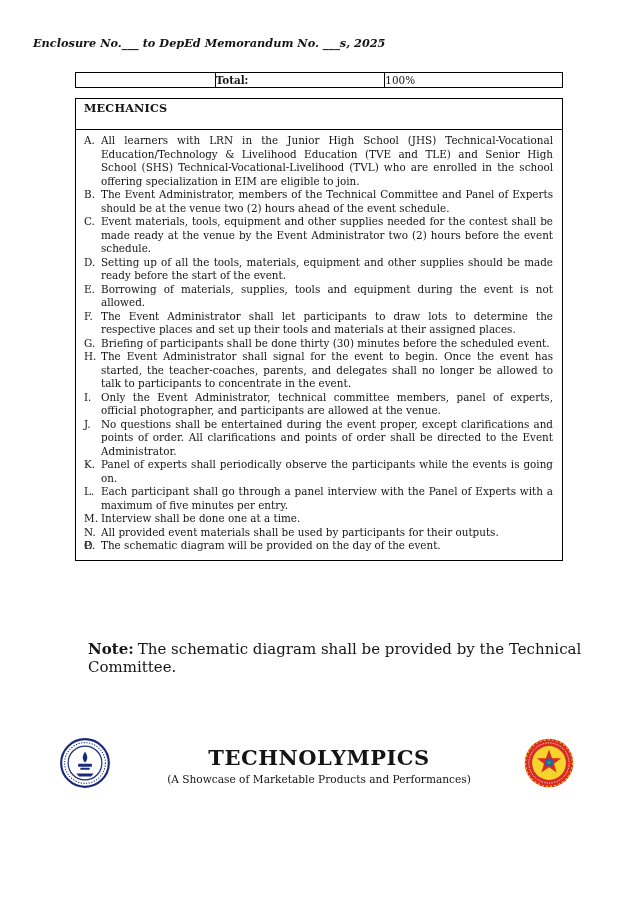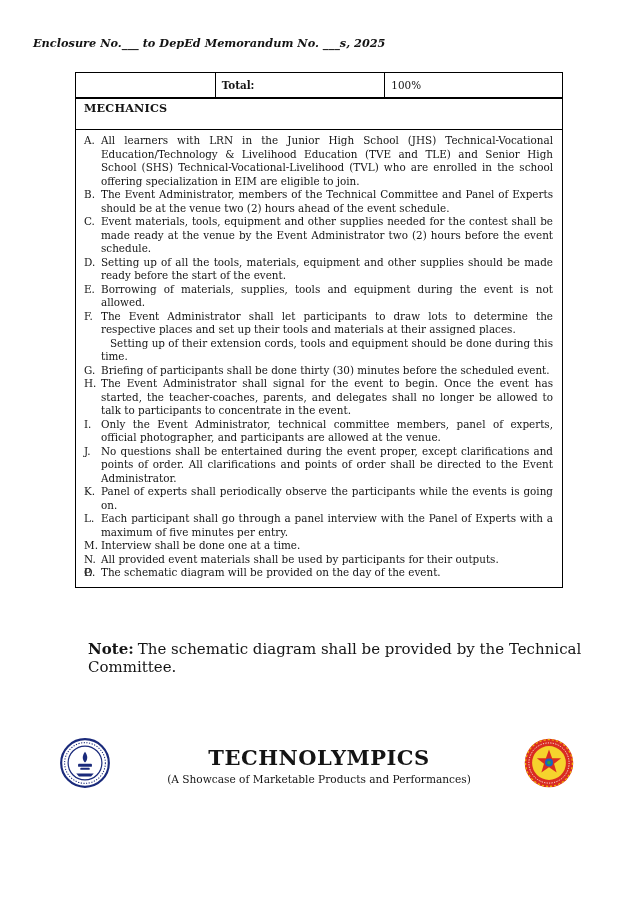--- a/index.html
+++ b/index.html
@@ -12,21 +12,21 @@
   .enclosure {
     position:absolute; left:33px; top:34px;
     font-style:italic; font-weight:bold; font-size:11.3px;
     font-family:"DejaVu Serif", serif;
   }
   
   .total-table {
     position:absolute; left:75px; top:70px; width:488px;
     border-collapse:collapse; font-size:10.4px;
   }
-  .total-table td { border:1px solid #000; height:25px; padding:0 6px; vertical-align:middle; }
+  .total-table td { border:1px solid #000; height:15px; padding:0 0; vertical-align:middle; }
   .total-table .c1 { width:140px; }
   .total-table .c2 { width:170px; font-weight:bold; text-align:left; }
   .total-table .c3 { width:178px; text-align:left; }
   
   .mechanics {
     position:absolute; left:75px; top:96px; width:488px;
     border:1px solid #000; font-size:10.4px;
   }
   .mech-header {
     border-bottom:1px solid #000; font-weight:bold;
@@ -95,21 +95,20 @@
           
         </div>
 
         <div class="mech-item">
           <span class="letter">E.</span><span>Borrowing of materials, supplies, tools and equipment during the event is not allowed.</span>
           
         </div>
 
         <div class="mech-item">
           <span class="letter">F.</span><span>The Event Administrator shall let participants to draw lots to determine the respective places and set up their tools and materials at their assigned places.</span>
-          <div class="subtext">Setting up of their extension cords, tools and equipment should be done during this time.</div>
         </div>
 
         <div class="mech-item">
           <span class="letter">G.</span><span>Briefing of participants shall be done thirty (30) minutes before the scheduled event.</span>
           
         </div>
 
         <div class="mech-item">
           <span class="letter">H.</span><span>The Event Administrator shall signal for the event to begin. Once the event has started, the teacher-coaches, parents, and delegates shall no longer be allowed to talk to participants to concentrate in the event.</span>
           

